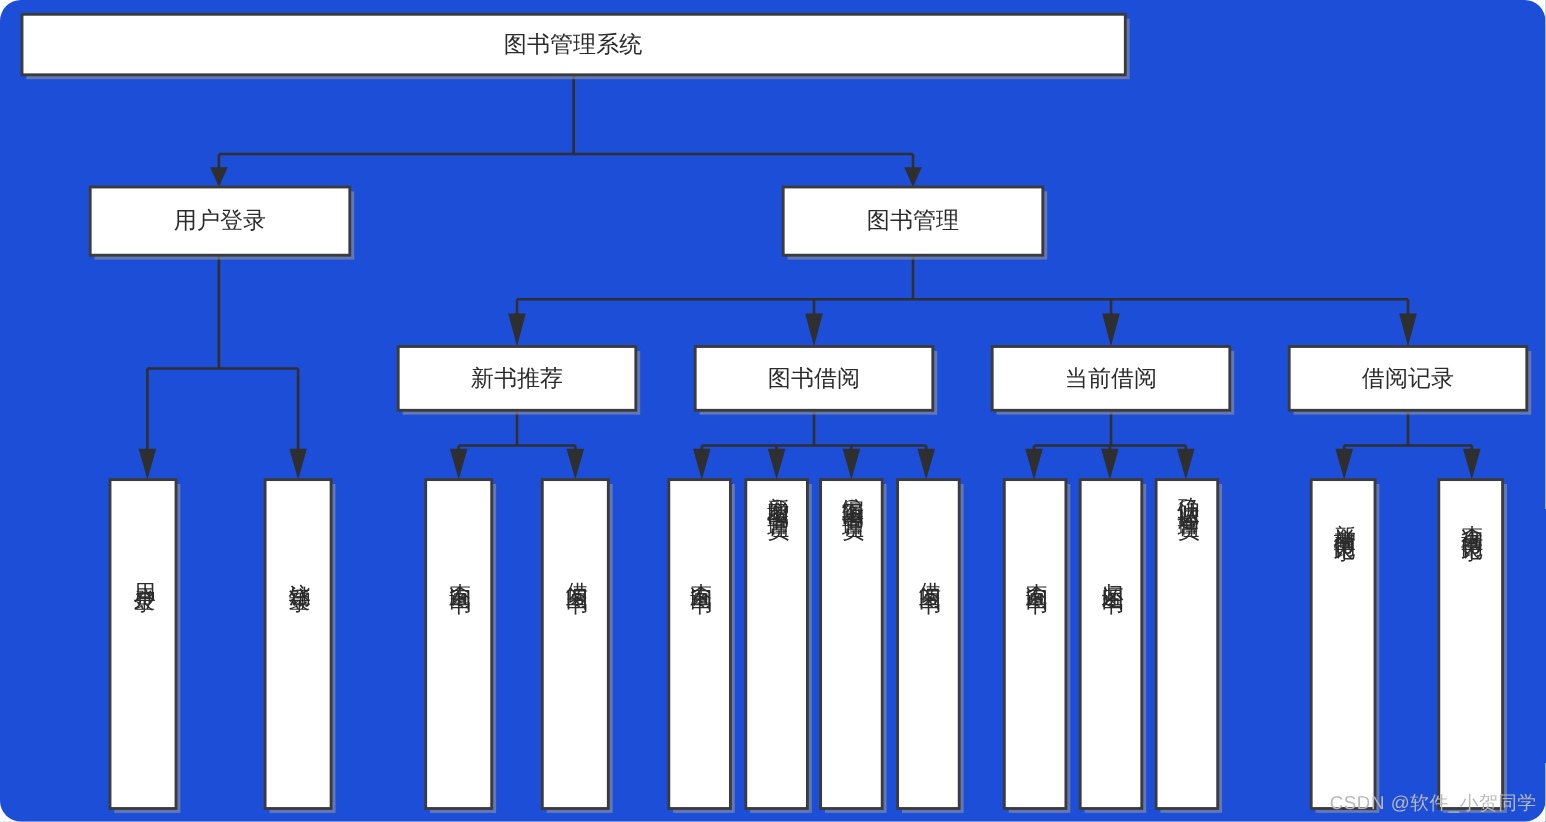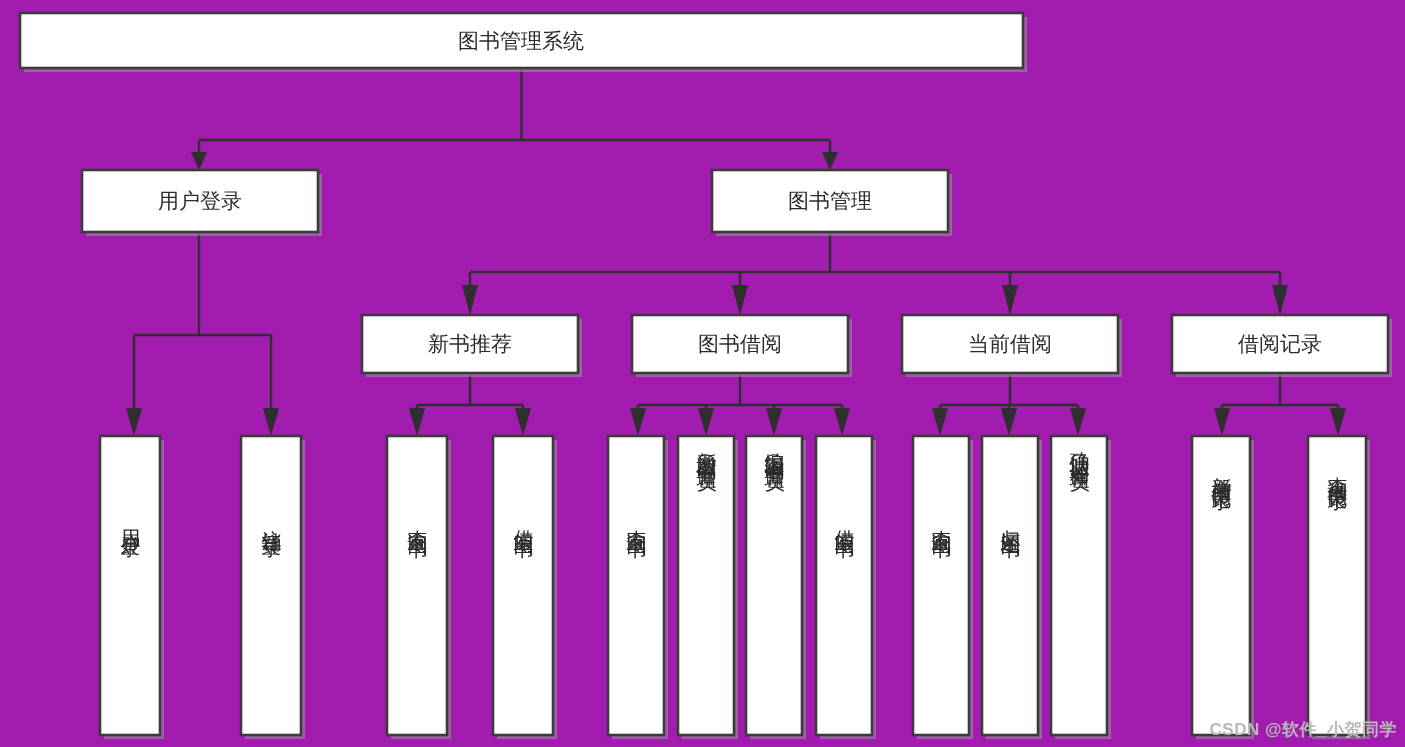--- a/index.html
+++ b/index.html
@@ -7,22 +7,23 @@
     padding: 0;
     background: #ffffff;
   }
   body {
     font-family: "Liberation Sans", "DejaVu Sans", sans-serif;
   }
   #diagram-root {
     position: relative;
     width: 1405px;
     height: 747px;
-    background: #a21caf;
+    background: #1d4ed8;
     overflow: hidden;
+    border-radius: 19px;
   }
   svg.diagram-canvas {
     position: absolute;
     left: 0;
     top: 0;
     width: 1405px;
     height: 747px;
     display: block;
   }
   .node-box {
@@ -65,21 +66,20 @@
     position: absolute;
     right: 8px;
     bottom: 6px;
     font-family: "Liberation Sans", "DejaVu Sans", sans-serif;
     font-size: 17px;
     color: #b9b9b9;
     letter-spacing: 0.5px;
     user-select: none;
     pointer-events: none;
     white-space: nowrap;
-    font-weight: bold;
   }
 </style>
 </head>
 <body>
 
 <div id="diagram-root">
 
   <svg class="diagram-canvas" viewBox="0 0 1405 747">
 
     <g>

